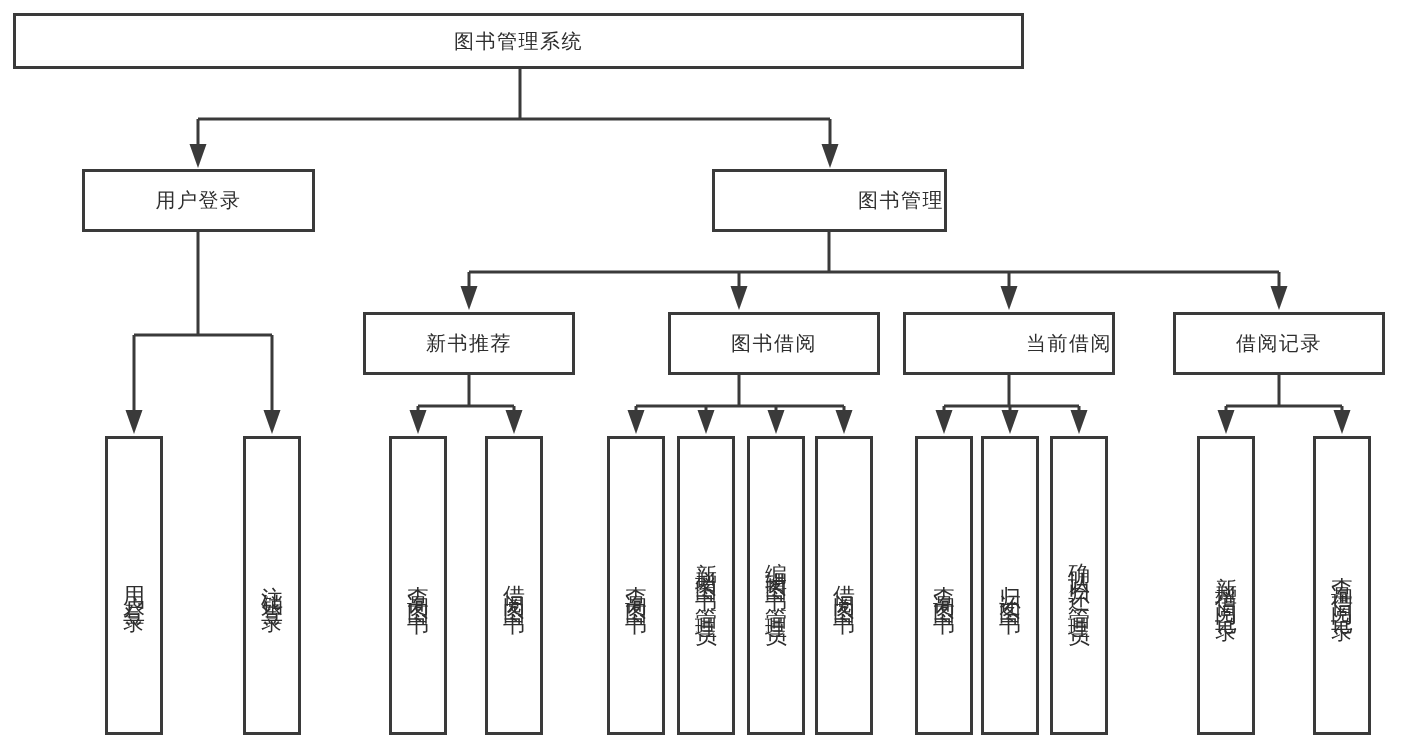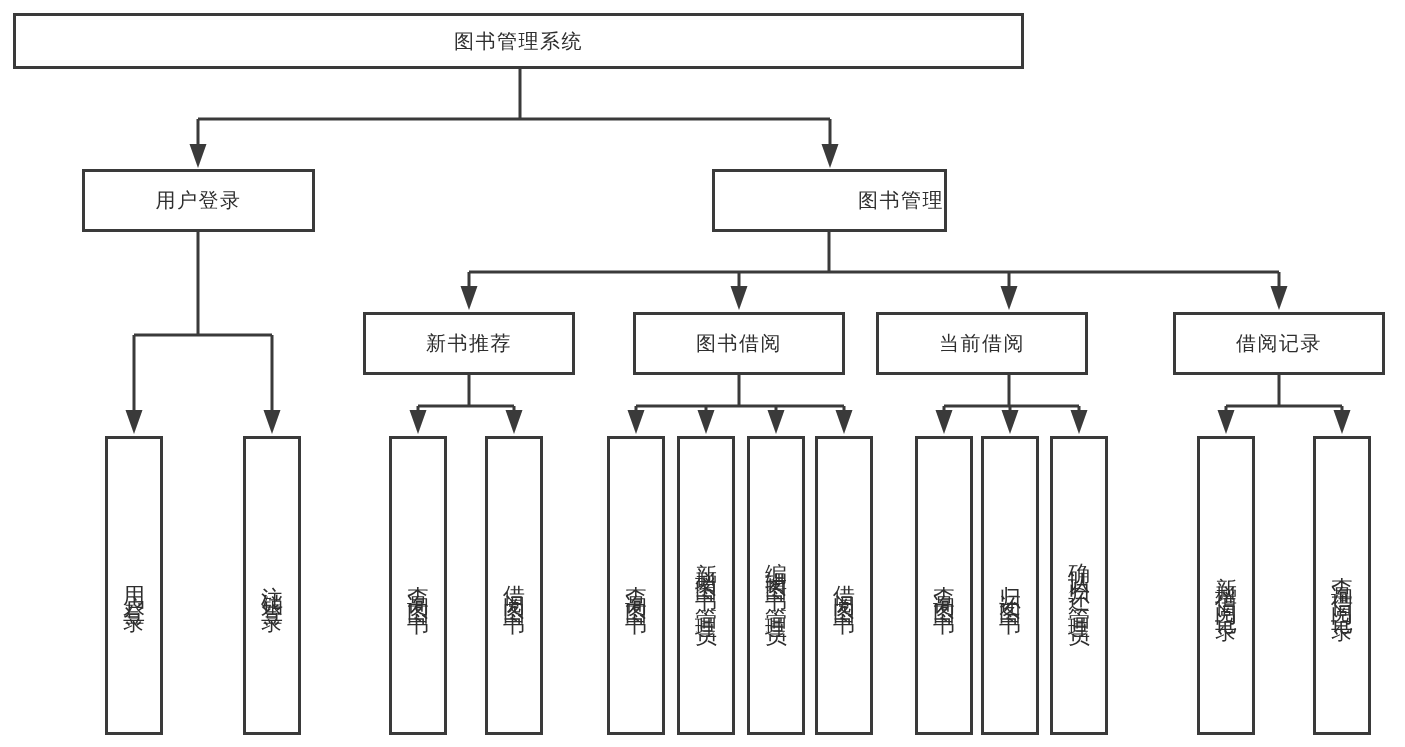--- a/index.html
+++ b/index.html
@@ -26,21 +26,21 @@
     border:3px solid var(--line);
     background:#fff;
     display:flex;align-items:center;justify-content:center;
     color:var(--text);
   }
   .hbox{font-size:20px;letter-spacing:1.5px;white-space:nowrap;}
   .root{left:13px;top:13px;width:1011px;height:56px;}
   .l2a{left:82px;top:169px;width:233px;height:63px;}
   .l2b{left:712px;top:169px;width:235px;height:63px;justify-content:flex-end;}
   .l3{top:312px;width:212px;height:63px;}
-  .l3a{left:363px;} .l3b{left:633px;text-align:center;} .l3c{left:876px;} .l3d{left:1173px;}
+  .l3a{left:363px;} .l3b{left:668px;text-align:center;} .l3c{left:903px;justify-content:flex-end;} .l3d{left:1173px;}
   .leaf{top:436px;width:58px;height:299px;}
   .leaf span{
     writing-mode:vertical-rl;
     text-orientation:mixed;
     font-size:22px;
     letter-spacing:9px;
     line-height:1;
     color:var(--text);
   }
   .u1{left:105px;} .u2{left:243px;}

